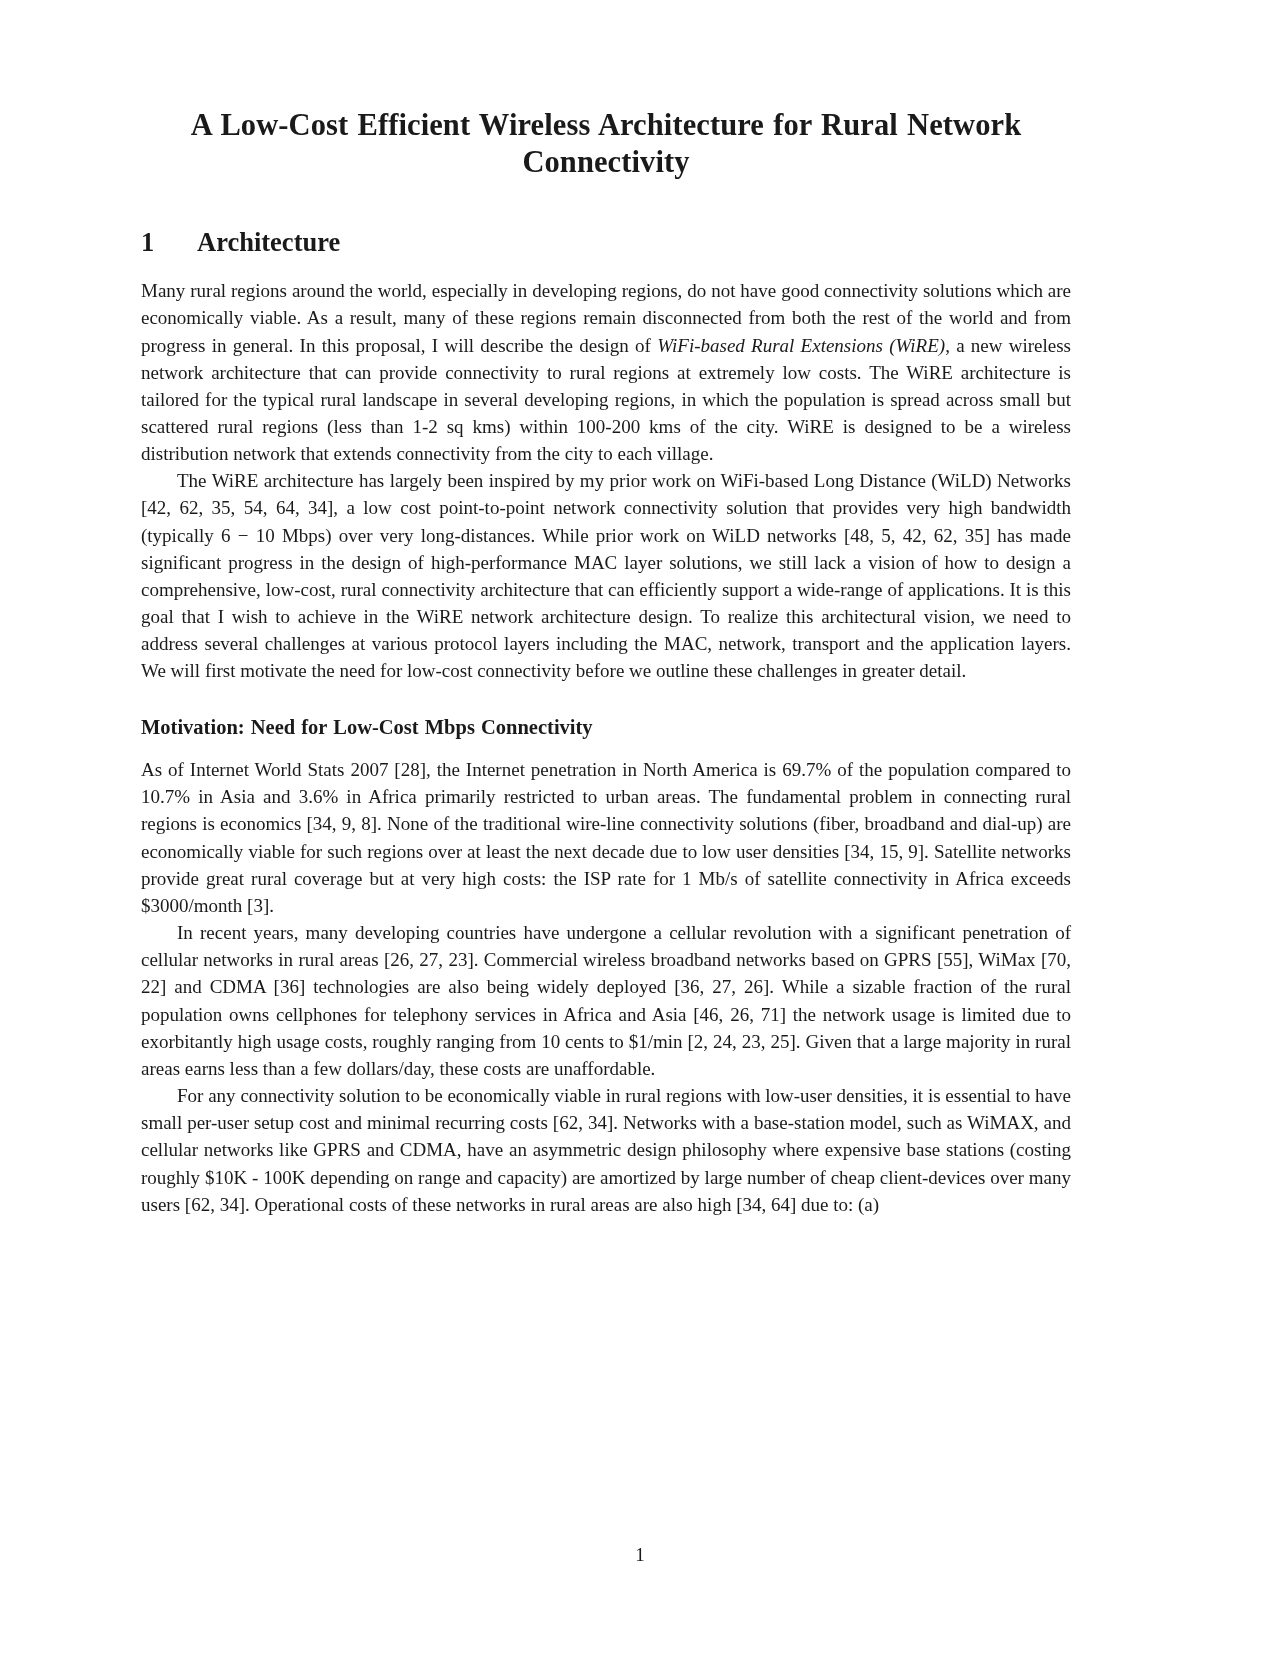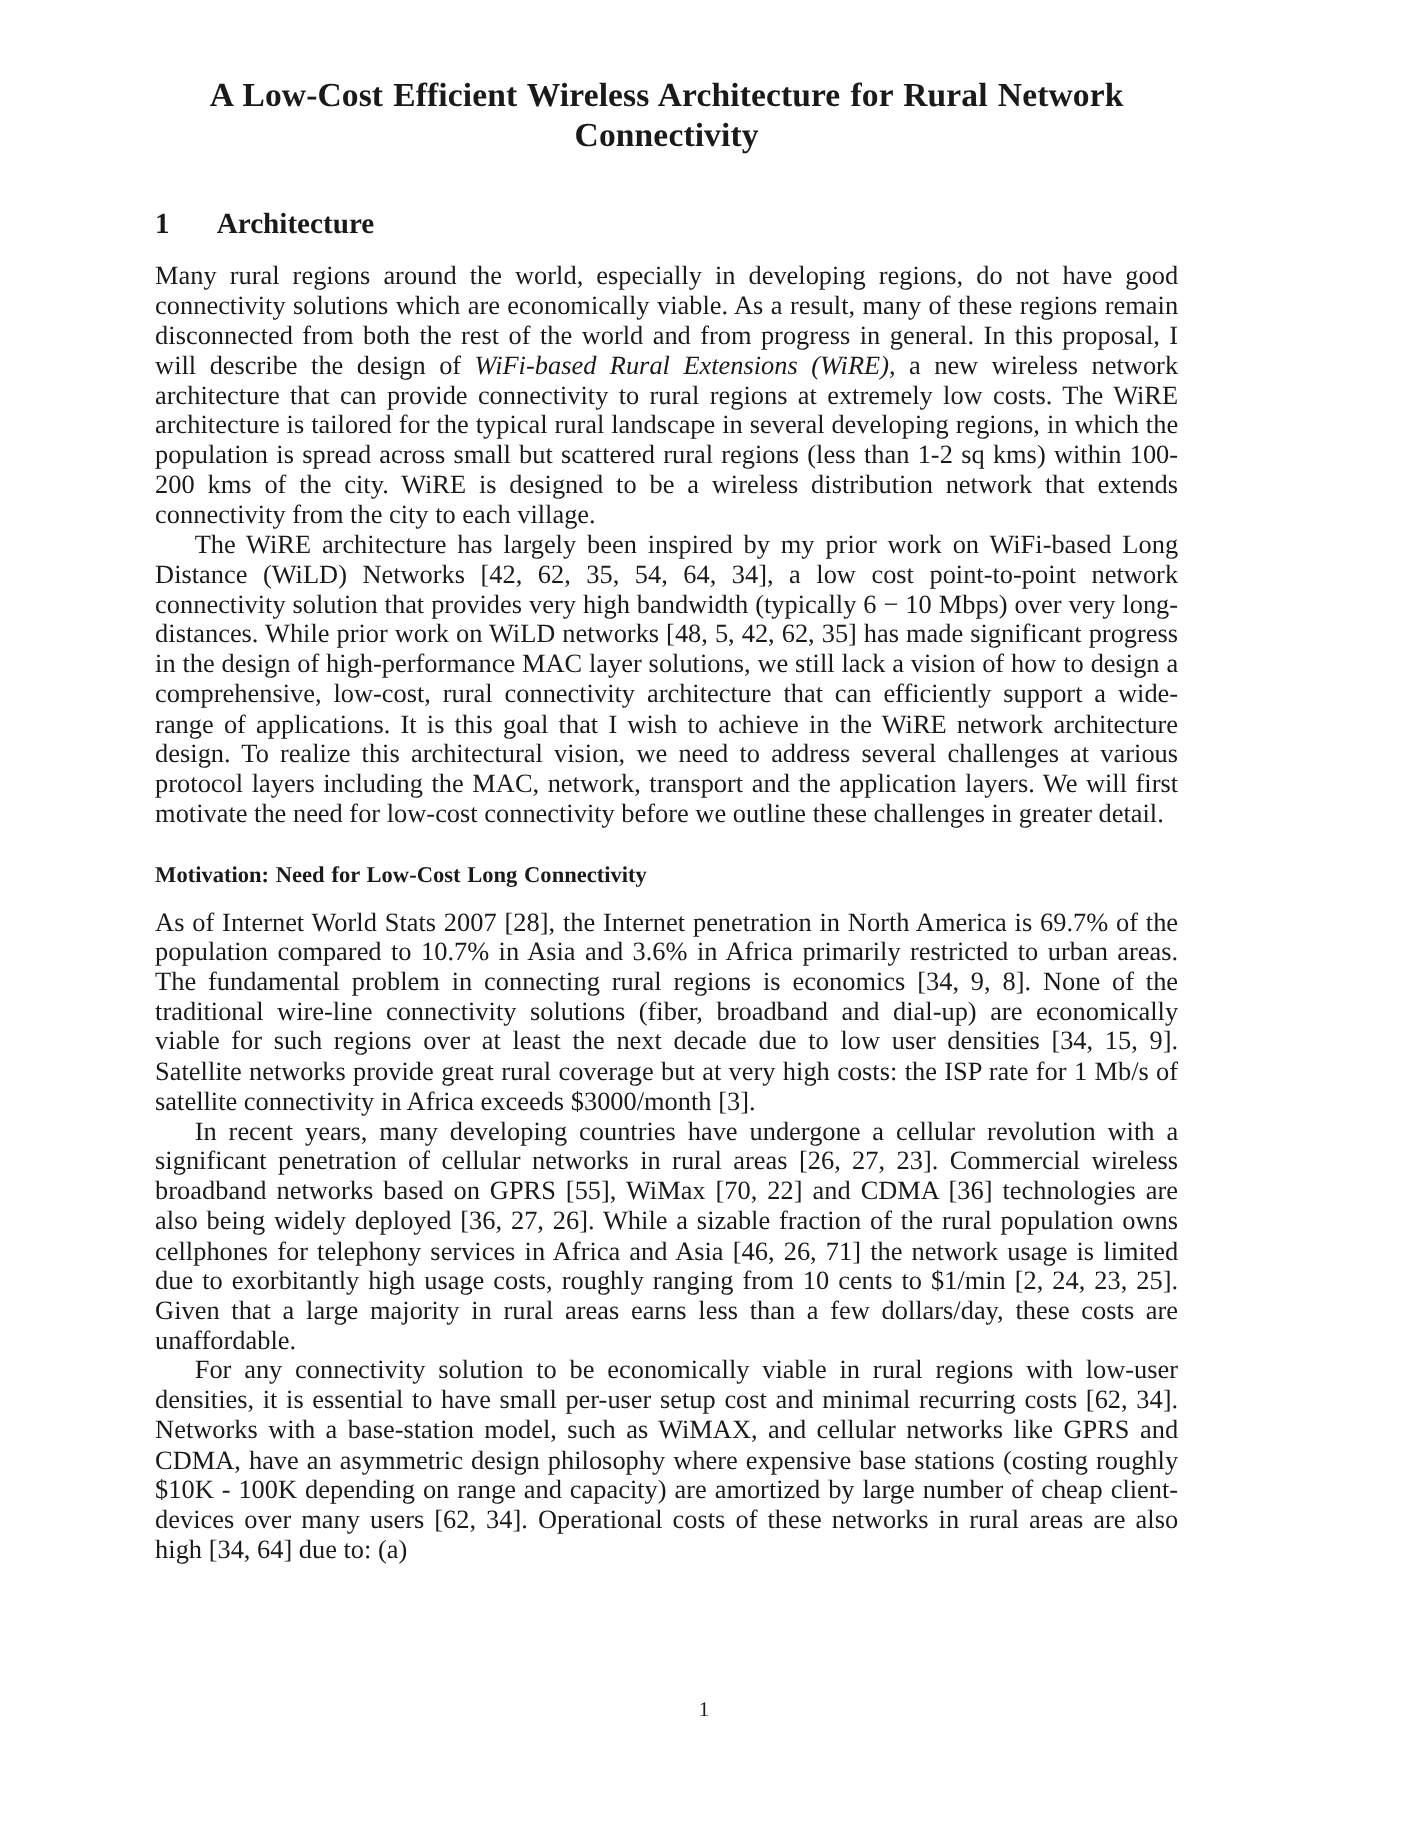--- a/index.html
+++ b/index.html
@@ -27,21 +27,21 @@
   .content {
     position: absolute;
     left: 141px;
     top: 0;
     width: 930px;
   }
 
   
   .doc-title {
     margin: 0;
-    padding-top: 68px;
+    padding-top: 107px;
     font-size: 30.5px;
     font-weight: bold;
     line-height: 1.22;
     text-align: center;
     letter-spacing: 0.1px;
     word-spacing: 1.5px;
   }
 
   
   .section-heading {
@@ -69,21 +69,21 @@
     padding-bottom: 2px;
     font-size: 20.5px;
     font-weight: bold;
     line-height: 1.25;
     word-spacing: 1px;
   }
 
   
   p.body {
     margin: 0;
-    font-size: 24px;
+    font-size: 19px;
     line-height: 27.15px;
     text-align: justify;
     text-justify: inter-word;
     hyphens: none;
   }
   p.body.first {
     padding-top: 18px;
     text-indent: 0;
   }
   p.body.first-after-head {
@@ -120,21 +120,21 @@
       <span class="section-num">1</span>
       <span class="section-title-text">Architecture</span>
     </h2>
 
     <p class="body first">
       <span>Many rural regions around the world, especially in developing regions, do not have good connectivity solutions which are economically viable. As a result, many of these regions remain disconnected from both the rest of the world and from progress in general. In this proposal, I will describe the design of </span><span class="ital">WiFi-based Rural Extensions (WiRE)</span><span>, a new wireless network architecture that can provide connectivity to rural regions at extremely low costs. The WiRE architecture is tailored for the typical rural landscape in several developing regions, in which the population is spread across small but scattered rural regions (less than 1-2 sq kms) within 100-200 kms of the city. WiRE is designed to be a wireless distribution network that extends connectivity from the city to each village.</span>
     </p>
 
     <p class="body indented">The WiRE architecture has largely been inspired by my prior work on WiFi-based Long Distance (WiLD) Networks [42, 62, 35, 54, 64, 34], a low cost point-to-point network connectivity solution that provides very high bandwidth (typically 6 − 10 Mbps) over very long-distances. While prior work on WiLD networks [48, 5, 42, 62, 35] has made significant progress in the design of high-performance MAC layer solutions, we still lack a vision of how to design a comprehensive, low-cost, rural connectivity architecture that can efficiently support a wide-range of applications. It is this goal that I wish to achieve in the WiRE network architecture design. To realize this architectural vision, we need to address several challenges at various protocol layers including the MAC, network, transport and the application layers. We will first motivate the need for low-cost connectivity before we outline these challenges in greater detail.</p>
 
-    <h3 class="subsection-heading">Motivation: Need for Low-Cost Long Connectivity</h3>
+    <h3 class="subsection-heading">Motivation: Need for Low-Cost Mbps Connectivity</h3>
 
     <p class="body first-after-head">As of Internet World Stats 2007 [28], the Internet penetration in North America is 69.7% of the population compared to 10.7% in Asia and 3.6% in Africa primarily restricted to urban areas. The fundamental problem in connecting rural regions is economics [34, 9, 8]. None of the traditional wire-line connectivity solutions (fiber, broadband and dial-up) are economically viable for such regions over at least the next decade due to low user densities [34, 15, 9]. Satellite networks provide great rural coverage but at very high costs: the ISP rate for 1 Mb/s of satellite connectivity in Africa exceeds $3000/month [3].</p>
 
     <p class="body indented">In recent years, many developing countries have undergone a cellular revolution with a significant penetration of cellular networks in rural areas [26, 27, 23]. Commercial wireless broadband networks based on GPRS [55], WiMax [70, 22] and CDMA [36] technologies are also being widely deployed [36, 27, 26]. While a sizable fraction of the rural population owns cellphones for telephony services in Africa and Asia [46, 26, 71] the network usage is limited due to exorbitantly high usage costs, roughly ranging from 10 cents to $1/min [2, 24, 23, 25]. Given that a large majority in rural areas earns less than a few dollars/day, these costs are unaffordable.</p>
 
     <p class="body indented">For any connectivity solution to be economically viable in rural regions with low-user densities, it is essential to have small per-user setup cost and minimal recurring costs [62, 34]. Networks with a base-station model, such as WiMAX, and cellular networks like GPRS and CDMA, have an asymmetric design philosophy where expensive base stations (costing roughly $10K - 100K depending on range and capacity) are amortized by large number of cheap client-devices over many users [62, 34]. Operational costs of these networks in rural areas are also high [34, 64] due to: (a)</p>
 
   </div>
 
   <div class="page-number">1</div>

